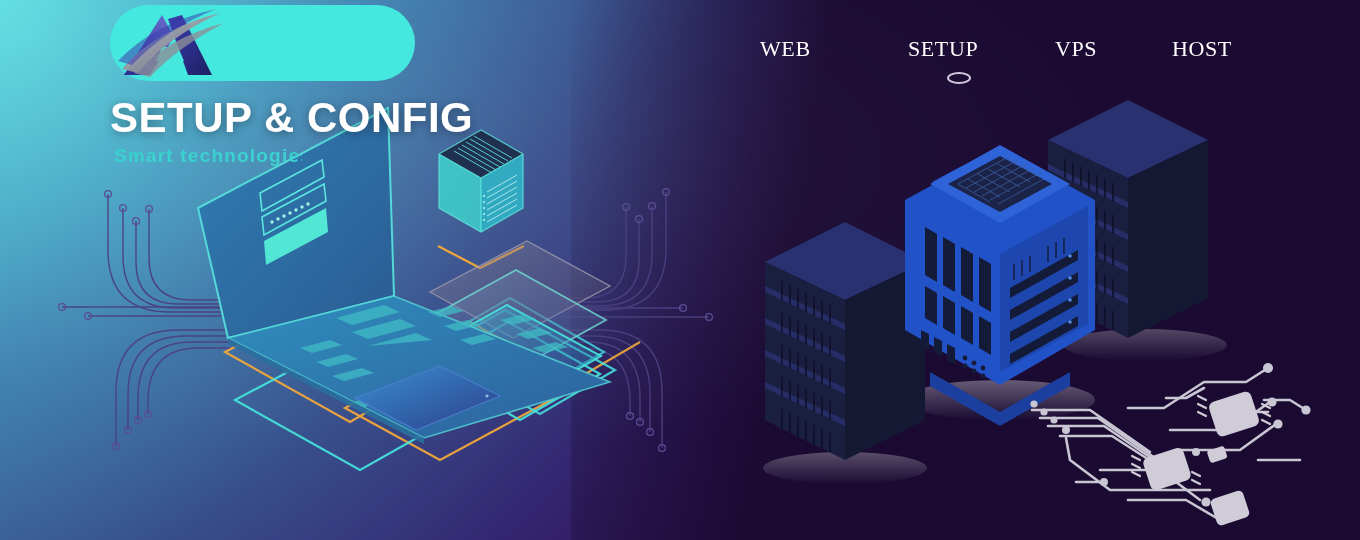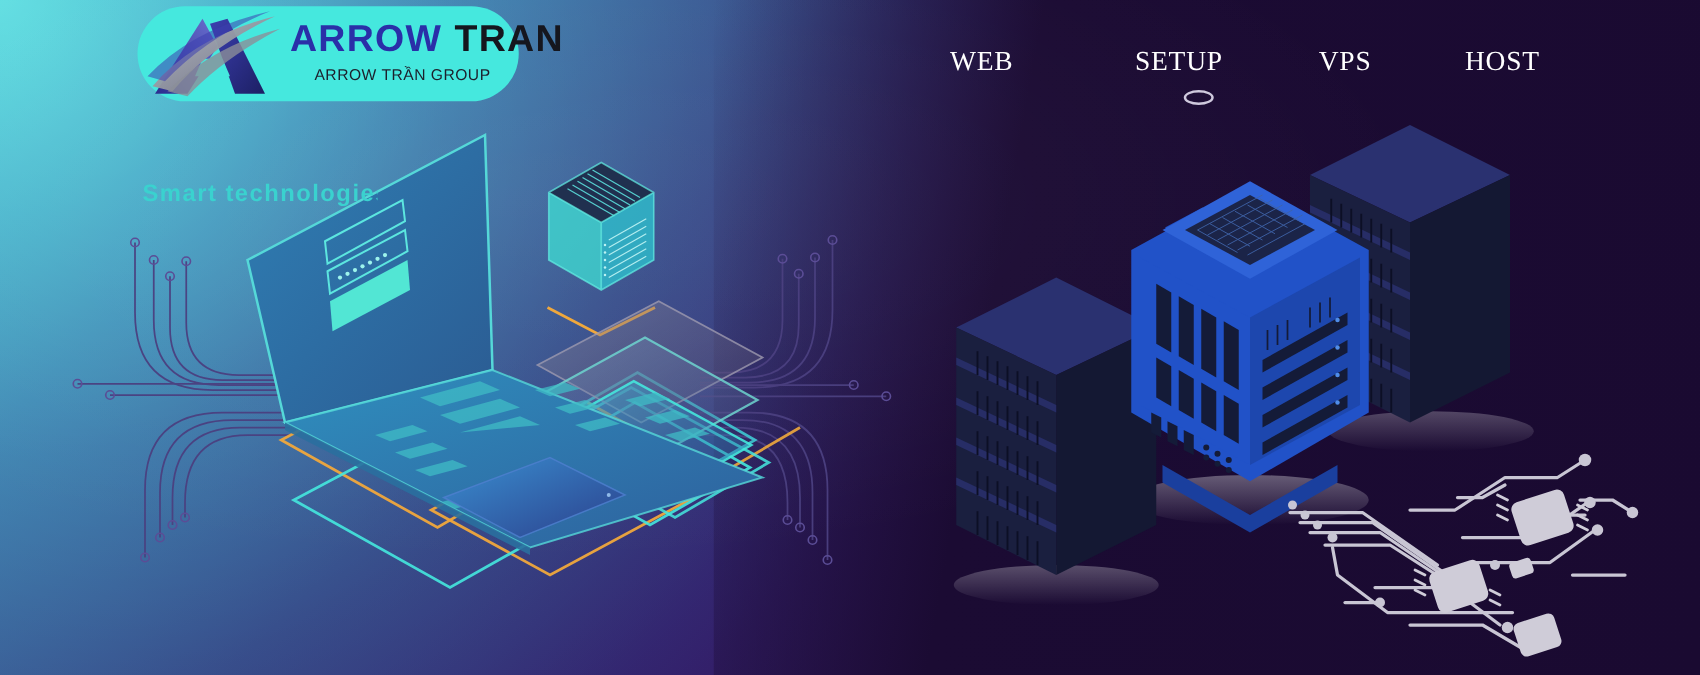--- a/index.html
+++ b/index.html
@@ -571,28 +571,23 @@
 
       <path d="M52 12 L66 8 L96 68 L72 68 Z" fill="url(#lgA)"></path>
 
       <path d="M46 40 L62 40 L68 54 L40 54 Z" fill="#45e8de"></path>
 
       <path d="M6 62 Q40 22 104 6 Q52 30 22 66 Z" fill="url(#lgG)" opacity=".95"></path>
       <path d="M18 66 Q54 30 108 16 Q62 40 34 70 Z" fill="#8b8f99" opacity=".8"></path>
       <path d="M2 54 Q38 16 100 2 Q50 22 16 58 Z" fill="#3c3fb0" opacity=".55"></path>
     </svg>
 
-    <div class="logo-text">
-      <div class="logo-main">
-        <span class="w1">ARROW</span><span class="w2">TRAN</span>
-      </div>
-      <div class="logo-sub">ARROW TRẦN GROUP</div>
-    </div>
   </div>
 
+  <div class="headline">SETUP &amp; CONFIG</div>
   <div class="subhead-clip">
     <div class="subhead">Smart technologies</div>
   </div>
 
   <div class="nav-labels">
     <span class="nav-item" style="left:40px">WEB</span>
     <span class="nav-item" style="left:188px">SETUP</span>
     <span class="nav-item" style="left:335px">VPS</span>
     <span class="nav-item" style="left:452px">HOST</span>
   </div>

